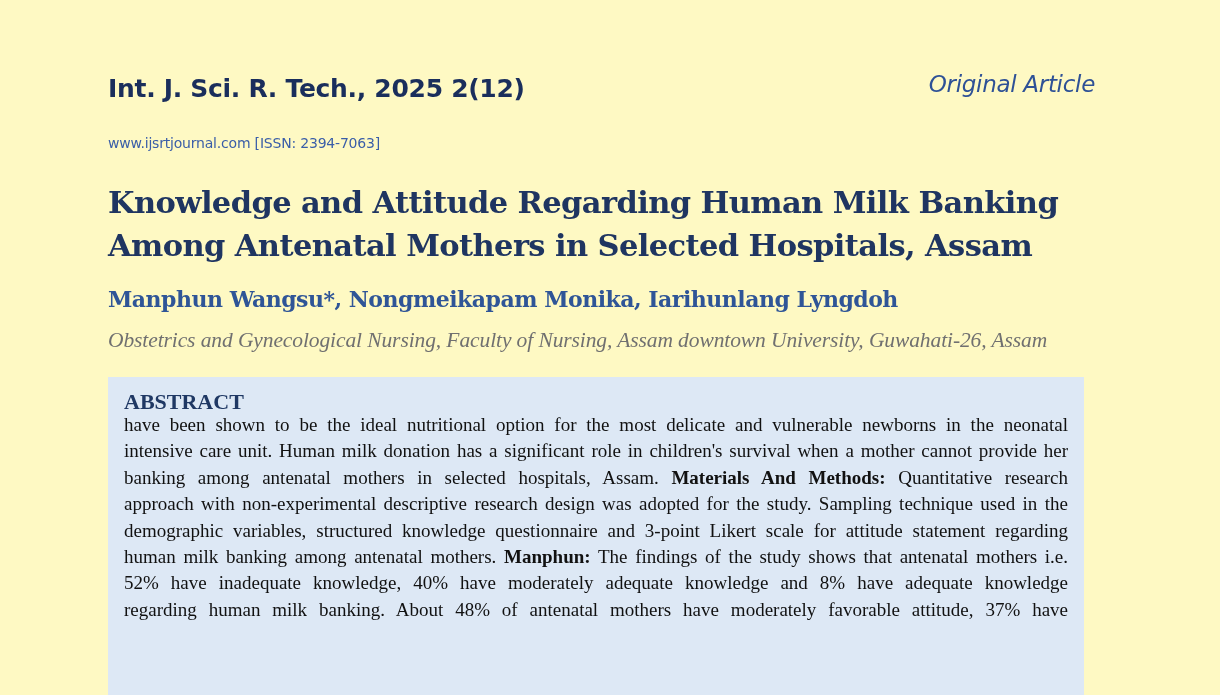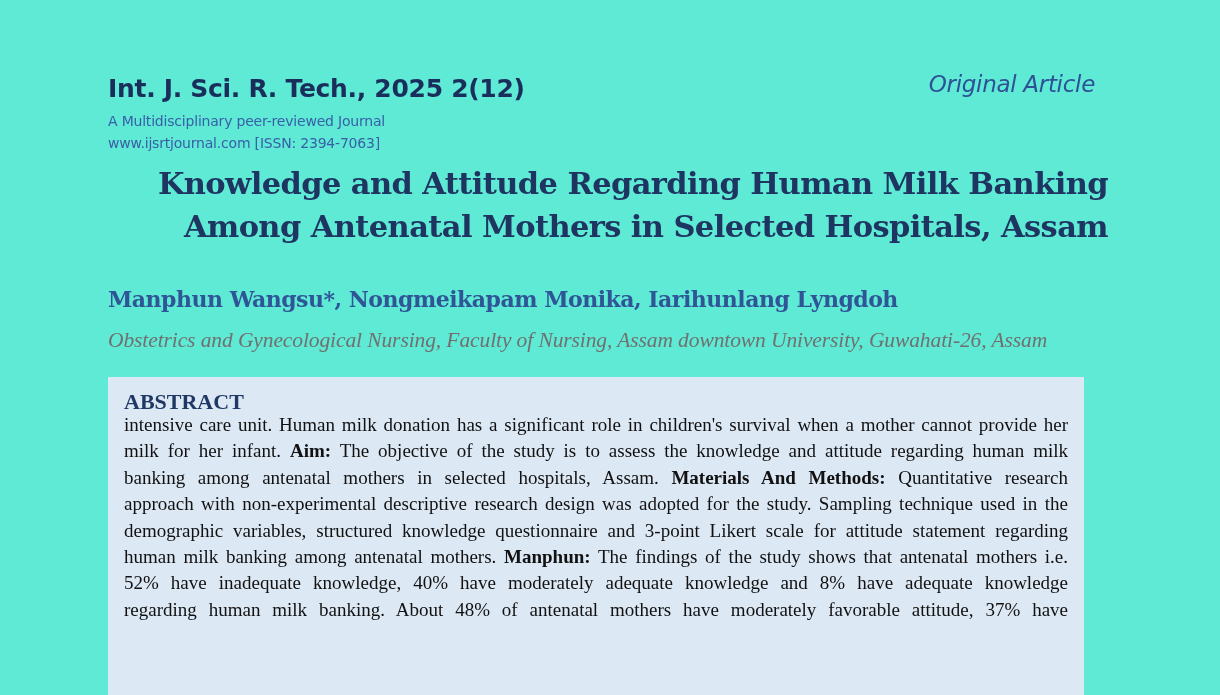--- a/index.html
+++ b/index.html
@@ -11,21 +11,21 @@
       width: 1220px;
       height: 695px;
       overflow: hidden;
       position: relative;
     }
     .page {
       position: absolute;
       left: 0; top: 0;
       width: 1220px;
       height: 695px;
-      background: #5eead4;
+      background: #fef9c3;
     }
     .journal-title {
       position: absolute;
       left: 108px;
       top: 74px;
       font-family: "DejaVu Sans", sans-serif;
       font-weight: bold;
       font-size: 25px;
       color: #1a2e5c;
       letter-spacing: -0.3px;
@@ -50,29 +50,28 @@
       font-family: "DejaVu Sans", sans-serif;
       font-style: italic;
       font-size: 23px;
       color: #2e5196;
       white-space: nowrap;
       letter-spacing: -0.3px;
     }
     .paper-title {
       position: absolute;
       left: 108px;
-      top: 162px;
+      top: 181px;
       width: 1000px;
       font-family: "DejaVu Serif", serif;
       font-weight: bold;
       font-size: 30.5px;
       line-height: 43px;
       color: #1f3561;
       letter-spacing: -0.6px;
-      text-align: right;
     }
     .paper-title .tline { display: block; white-space: nowrap; }
     .authors {
       position: absolute;
       left: 108px;
       top: 286px;
       font-family: "DejaVu Serif", serif;
       font-weight: bold;
       font-size: 22px;
       color: #2f5597;
@@ -128,38 +127,37 @@
       overflow: hidden;
     }
     .aline b { font-weight: bold; }
   </style>
 </head>
 <body>
 
 <div class="page">
 
   <div class="journal-title">Int. J. Sci. R. Tech., 2025 2(12)</div>
-  <div class="journal-sub line1">A Multidisciplinary peer-reviewed Journal</div>
   <div class="journal-sub line2">www.ijsrtjournal.com [ISSN: 2394-7063]</div>
 
   <div class="article-type">Original Article</div>
 
   <div class="paper-title">
     <span class="tline">Knowledge and Attitude Regarding Human Milk Banking</span>
     <span class="tline">Among Antenatal Mothers in Selected Hospitals, Assam</span>
   </div>
 
   <div class="authors">Manphun Wangsu*, Nongmeikapam Monika, Iarihunlang Lyngdoh</div>
   <div class="affiliation">Obstetrics and Gynecological Nursing, Faculty of Nursing, Assam downtown University, Guwahati-26, Assam</div>
 
   <div class="abstract-box">
     <div class="abstract-heading">ABSTRACT</div>
     <div class="abstract-lines" id="abstract-lines">
+        <span class="aline"><span>have been shown to be the ideal nutritional option for the most delicate and vulnerable newborns in the neonatal</span></span>
         <span class="aline"><span>intensive care unit. Human milk donation has a significant role in children's survival when a mother cannot provide her</span></span>
-        <span class="aline"><span>milk for her infant. </span><b>Aim:</b><span> The objective of the study is to assess the knowledge and attitude regarding human milk</span></span>
         <span class="aline"><span>banking among antenatal mothers in selected hospitals, Assam. </span><b>Materials And Methods:</b><span> Quantitative research</span></span>
         <span class="aline"><span>approach with non-experimental descriptive research design was adopted for the study. Sampling technique used in the</span></span>
         <span class="aline"><span>demographic variables, structured knowledge questionnaire and 3-point Likert scale for attitude statement regarding</span></span>
         <span class="aline"><span>human milk banking among antenatal mothers. </span><b>Manphun:</b><span> The findings of the study shows that antenatal mothers i.e.</span></span>
         <span class="aline"><span>52% have inadequate knowledge, 40% have moderately adequate knowledge and 8% have adequate knowledge</span></span>
         <span class="aline"><span>regarding human milk banking. About 48% of antenatal mothers have moderately favorable attitude, 37% have</span></span>
       </div>
   </div>
 
 </div>

